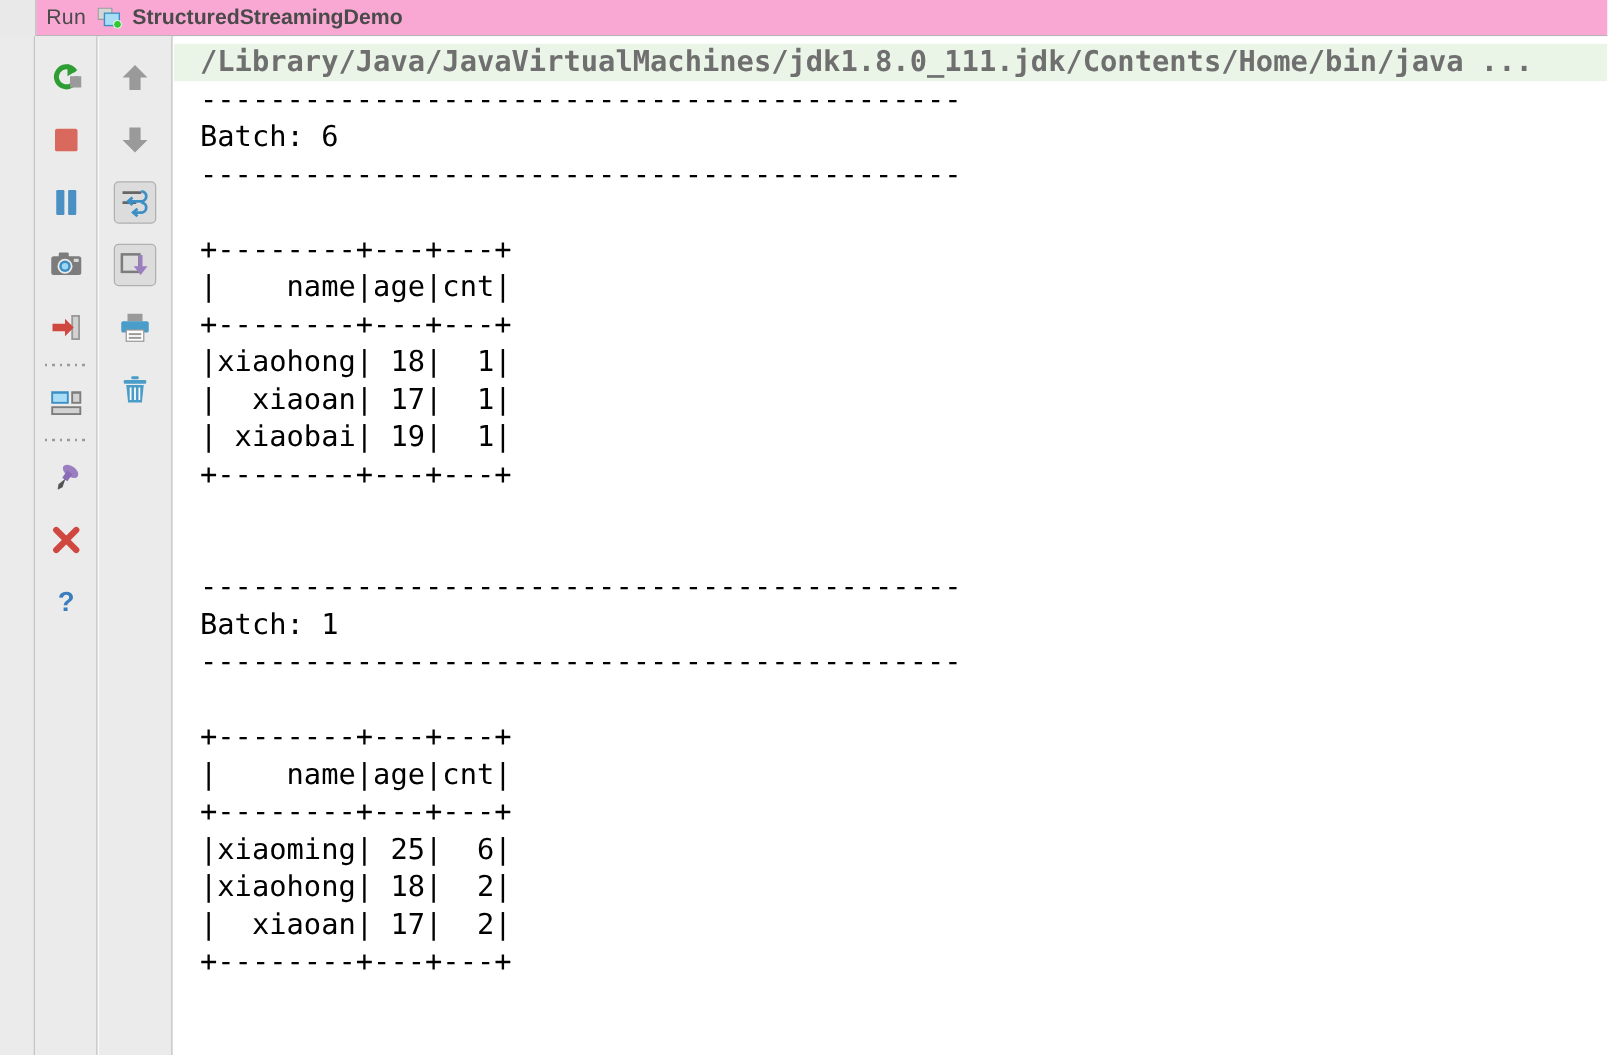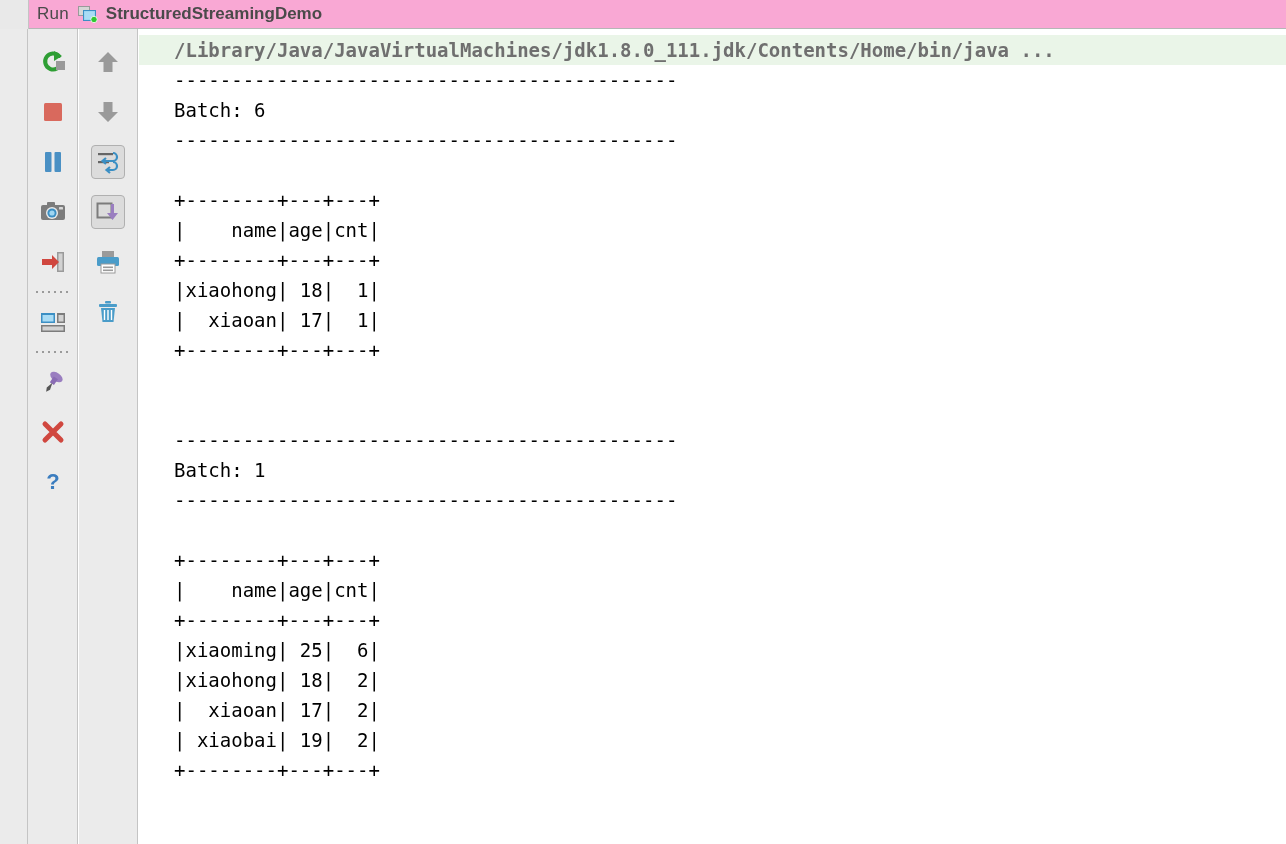--- a/index.html
+++ b/index.html
@@ -108,25 +108,25 @@
     position: absolute; left: 139px; top: 29px;
     width: 1147px; height: 815px;
     background: #ffffff;
     overflow: hidden;
   }
   .console-inner {
     padding: 6px 0 0 0;
   }
   .cline {
     font-family: "DejaVu Sans Mono", "Liberation Mono", monospace;
-    font-size: 19px;
+    font-size: 23px;
     line-height: 30px;
     white-space: pre;
     color: #000000;
-    padding-left: 35px;
+    padding-left: 21px;
     letter-spacing: 0px;
   }
   .cline.cmd {
     color: #6f6f6f;
     font-weight: bold;
     background: #eaf5e8;
     display: block;
   }
   .cline.blank { color: transparent; }
 </style>
@@ -326,31 +326,31 @@
         <div class="cline cmd">/Library/Java/JavaVirtualMachines/jdk1.8.0_111.jdk/Contents/Home/bin/java ...</div>
         <div class="cline ">--------------------------------------------</div>
         <div class="cline ">Batch: 6</div>
         <div class="cline ">--------------------------------------------</div>
         <div class="cline blank"> </div>
         <div class="cline ">+--------+---+---+</div>
         <div class="cline ">|    name|age|cnt|</div>
         <div class="cline ">+--------+---+---+</div>
         <div class="cline ">|xiaohong| 18|  1|</div>
         <div class="cline ">|  xiaoan| 17|  1|</div>
+        <div class="cline ">| xiaobai| 19|  1|</div>
         <div class="cline ">+--------+---+---+</div>
         <div class="cline blank"> </div>
         <div class="cline blank"> </div>
         <div class="cline ">--------------------------------------------</div>
         <div class="cline ">Batch: 1</div>
         <div class="cline ">--------------------------------------------</div>
         <div class="cline blank"> </div>
         <div class="cline ">+--------+---+---+</div>
         <div class="cline ">|    name|age|cnt|</div>
         <div class="cline ">+--------+---+---+</div>
         <div class="cline ">|xiaoming| 25|  6|</div>
         <div class="cline ">|xiaohong| 18|  2|</div>
         <div class="cline ">|  xiaoan| 17|  2|</div>
-        <div class="cline ">| xiaobai| 19|  2|</div>
         <div class="cline ">+--------+---+---+</div>
       </div>
   </div>
 
 </div>
 
 </body></html>

